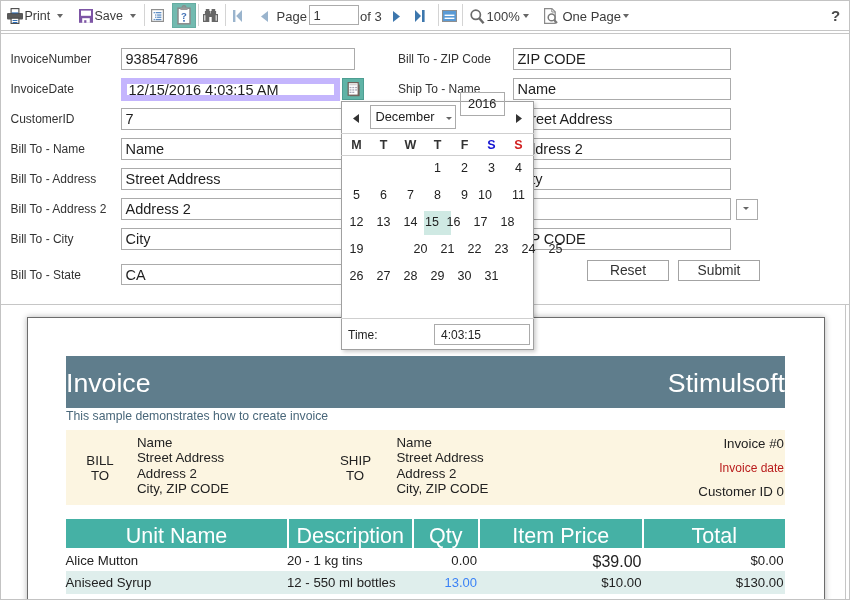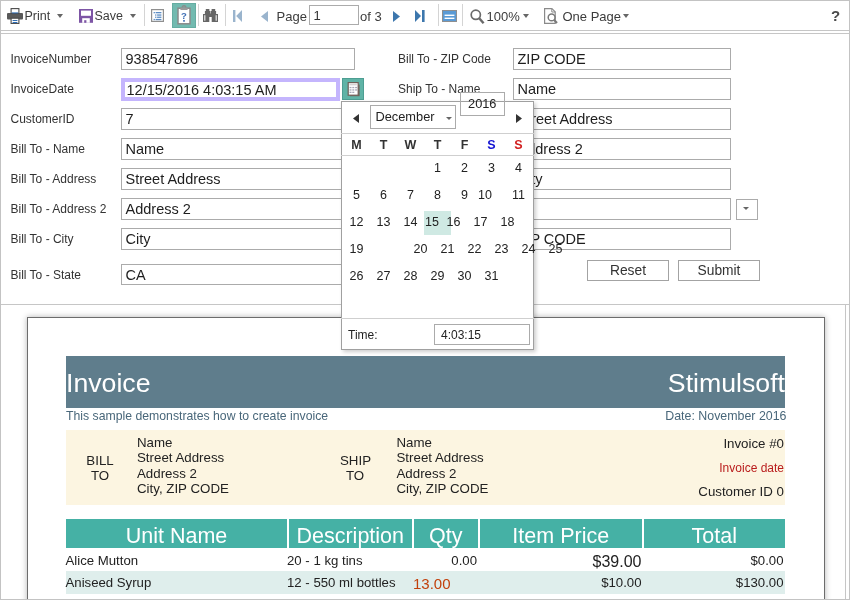--- a/index.html
+++ b/index.html
@@ -132,21 +132,21 @@
   <div class="lbl" style="left:10.5px;top:52px;">InvoiceNumber</div>
   <div class="lbl" style="left:10.5px;top:82px;">InvoiceDate</div>
   <div class="lbl" style="left:10.5px;top:112px;">CustomerID</div>
   <div class="lbl" style="left:10.5px;top:142px;">Bill To - Name</div>
   <div class="lbl" style="left:10.5px;top:172px;">Bill To - Address</div>
   <div class="lbl" style="left:10.5px;top:202px;">Bill To - Address 2</div>
   <div class="lbl" style="left:10.5px;top:232px;">Bill To - City</div>
   <div class="lbl" style="left:10.5px;top:268px;">Bill To - State</div>
 
   <div class="inp" style="left:121px;top:48px;width:234px;height:22px;">938547896</div>
-  <div class="inp" style="left:121px;top:78px;width:219px;height:23px;border:4px solid #c4b5fd;padding-left:1.5px;">12/15/2016 4:03:15 AM</div>
+  <div class="inp" style="left:121px;top:78px;width:219px;height:23px;border:6px solid #c4b5fd;padding-left:1.5px;">12/15/2016 4:03:15 AM</div>
   <div class="inp" style="left:121px;top:108px;width:234px;height:22px;">7</div>
   <div class="inp" style="left:121px;top:138px;width:234px;height:22px;">Name</div>
   <div class="inp" style="left:121px;top:168px;width:234px;height:22px;">Street Address</div>
   <div class="inp" style="left:121px;top:198px;width:234px;height:22px;">Address 2</div>
   <div class="inp" style="left:121px;top:228px;width:234px;height:22px;">City</div>
   <div class="inp" style="left:121px;top:264px;width:234px;height:21px;">CA</div>
 
   <div class="abs" style="left:342px;top:78px;width:22px;height:22px;background:#5fb3a6;border:1px solid #4d9e92;box-sizing:border-box;"></div>
   <svg class="abs" style="left:347px;top:82px" width="14" height="15" viewBox="0 0 14 15">
     <rect x="3" y="2.6" width="9.6" height="11.6" fill="#6f6058"></rect>
@@ -182,21 +182,20 @@
   <div class="btn" style="left:678px;top:260px;width:82px;height:21px;">Submit</div>
 
   <div class="abs" style="left:845px;top:304px;width:1px;height:296px;background:#c6c6c6;"></div>
 
   <div class="abs" style="left:27px;top:317px;width:798px;height:1000px;background:#fff;border:1px solid #6c6c6c;box-sizing:border-box;box-shadow:0 0 6px rgba(0,0,0,0.3);"></div>
 
   <div class="abs" style="left:66px;top:356px;width:719px;height:52px;background:#5f7d8c;"></div>
   <div class="abs" style="left:66px;top:358px;width:719px;height:50px;display:flex;align-items:center;color:#fff;font-size:26.7px;">Invoice</div>
   <div class="abs" style="left:66px;top:358px;width:719px;height:50px;display:flex;align-items:center;justify-content:flex-end;color:#fff;font-size:26.7px;">Stimulsoft</div>
   <div class="abs" style="left:66px;top:408.5px;font-size:12.25px;color:#49677a;">This sample demonstrates how to create invoice</div>
-  <div class="abs" style="left:66px;top:408.5px;width:720.5px;text-align:right;font-size:12.4px;color:#49677a;">Date: November 2016</div>
 
   <div class="abs" style="left:66px;top:430px;width:719px;height:75px;background:#fcf5e1;"></div>
   <div class="abs" style="left:85px;top:452.5px;width:30px;text-align:center;font-size:13.3px;color:#222;line-height:15.4px;">BILL<br>TO</div>
   <div class="abs" style="left:137px;top:435px;font-size:13.3px;color:#222;line-height:15.4px;">Name<br>Street Address<br>Address 2<br>City, ZIP CODE</div>
   <div class="abs" style="left:340px;top:453px;width:30px;text-align:center;font-size:13.3px;color:#222;line-height:15.4px;">SHIP<br>TO</div>
   <div class="abs" style="left:396.5px;top:435px;font-size:13.3px;color:#222;line-height:15.4px;">Name<br>Street Address<br>Address 2<br>City, ZIP CODE</div>
   <div class="abs" style="left:500px;top:436px;width:284px;text-align:right;font-size:13.3px;color:#222;">Invoice #0</div>
   <div class="abs" style="left:500px;top:461px;width:284px;text-align:right;font-size:12px;color:#b91c1c;">Invoice date</div>
   <div class="abs" style="left:500px;top:483.5px;width:284px;text-align:right;font-size:13.3px;color:#222;">Customer ID 0</div>
 
@@ -213,21 +212,21 @@
 
   <div class="abs" style="left:65.5px;top:553px;font-size:13.2px;color:#222;">Alice Mutton</div>
   <div class="abs" style="left:287px;top:553px;font-size:13.2px;color:#222;">20 - 1 kg tins</div>
   <div class="abs" style="left:413px;top:553px;width:64px;text-align:right;font-size:13.2px;color:#222;">0.00</div>
   <div class="abs" style="left:479px;top:553px;width:162.5px;text-align:right;font-size:16px;color:#222;">$39.00</div>
   <div class="abs" style="left:643px;top:553px;width:140.5px;text-align:right;font-size:13.2px;color:#222;">$0.00</div>
 
   <div class="abs" style="left:66px;top:570.5px;width:719px;height:23px;background:#dfeeec;"></div>
   <div class="abs" style="left:65.5px;top:574.5px;font-size:13.2px;color:#222;">Aniseed Syrup</div>
   <div class="abs" style="left:287px;top:574.5px;font-size:13.2px;color:#222;">12 - 550 ml bottles</div>
-  <div class="abs" style="left:413px;top:574.5px;width:64px;font-size:15px;color:#c2410c;">13.00</div>
+  <div class="abs" style="left:413px;top:574.5px;width:64px;text-align:right;font-size:13px;color:#3b82f6;">13.00</div>
   <div class="abs" style="left:479px;top:574.5px;width:162.5px;text-align:right;font-size:13.2px;color:#222;">$10.00</div>
   <div class="abs" style="left:643px;top:574.5px;width:140.5px;text-align:right;font-size:13.2px;color:#222;">$130.00</div>
 
   <div class="abs" id="calpopup" style="left:341px;top:101px;width:193px;height:249px;background:#fff;border:1px solid #a0a0a0;box-sizing:border-box;box-shadow:2px 2px 4px rgba(0,0,0,0.2);"></div>
 
   <svg class="abs" style="left:353px;top:114px" width="6" height="9" viewBox="0 0 6 9">
     <path d="M6,0 L0,4.5 L6,9 Z" fill="#333"></path>
   </svg>
   <div class="abs" style="left:370px;top:105px;width:86px;height:23.5px;border:1px solid #ababab;box-sizing:border-box;display:flex;align-items:center;font-size:12.8px;color:#222;padding-left:4.5px;">December</div>
   <div class="caret" style="left:445.5px;top:117px;border-left-width:3.2px;border-right-width:3.2px;border-top-width:3.2px;"></div>

